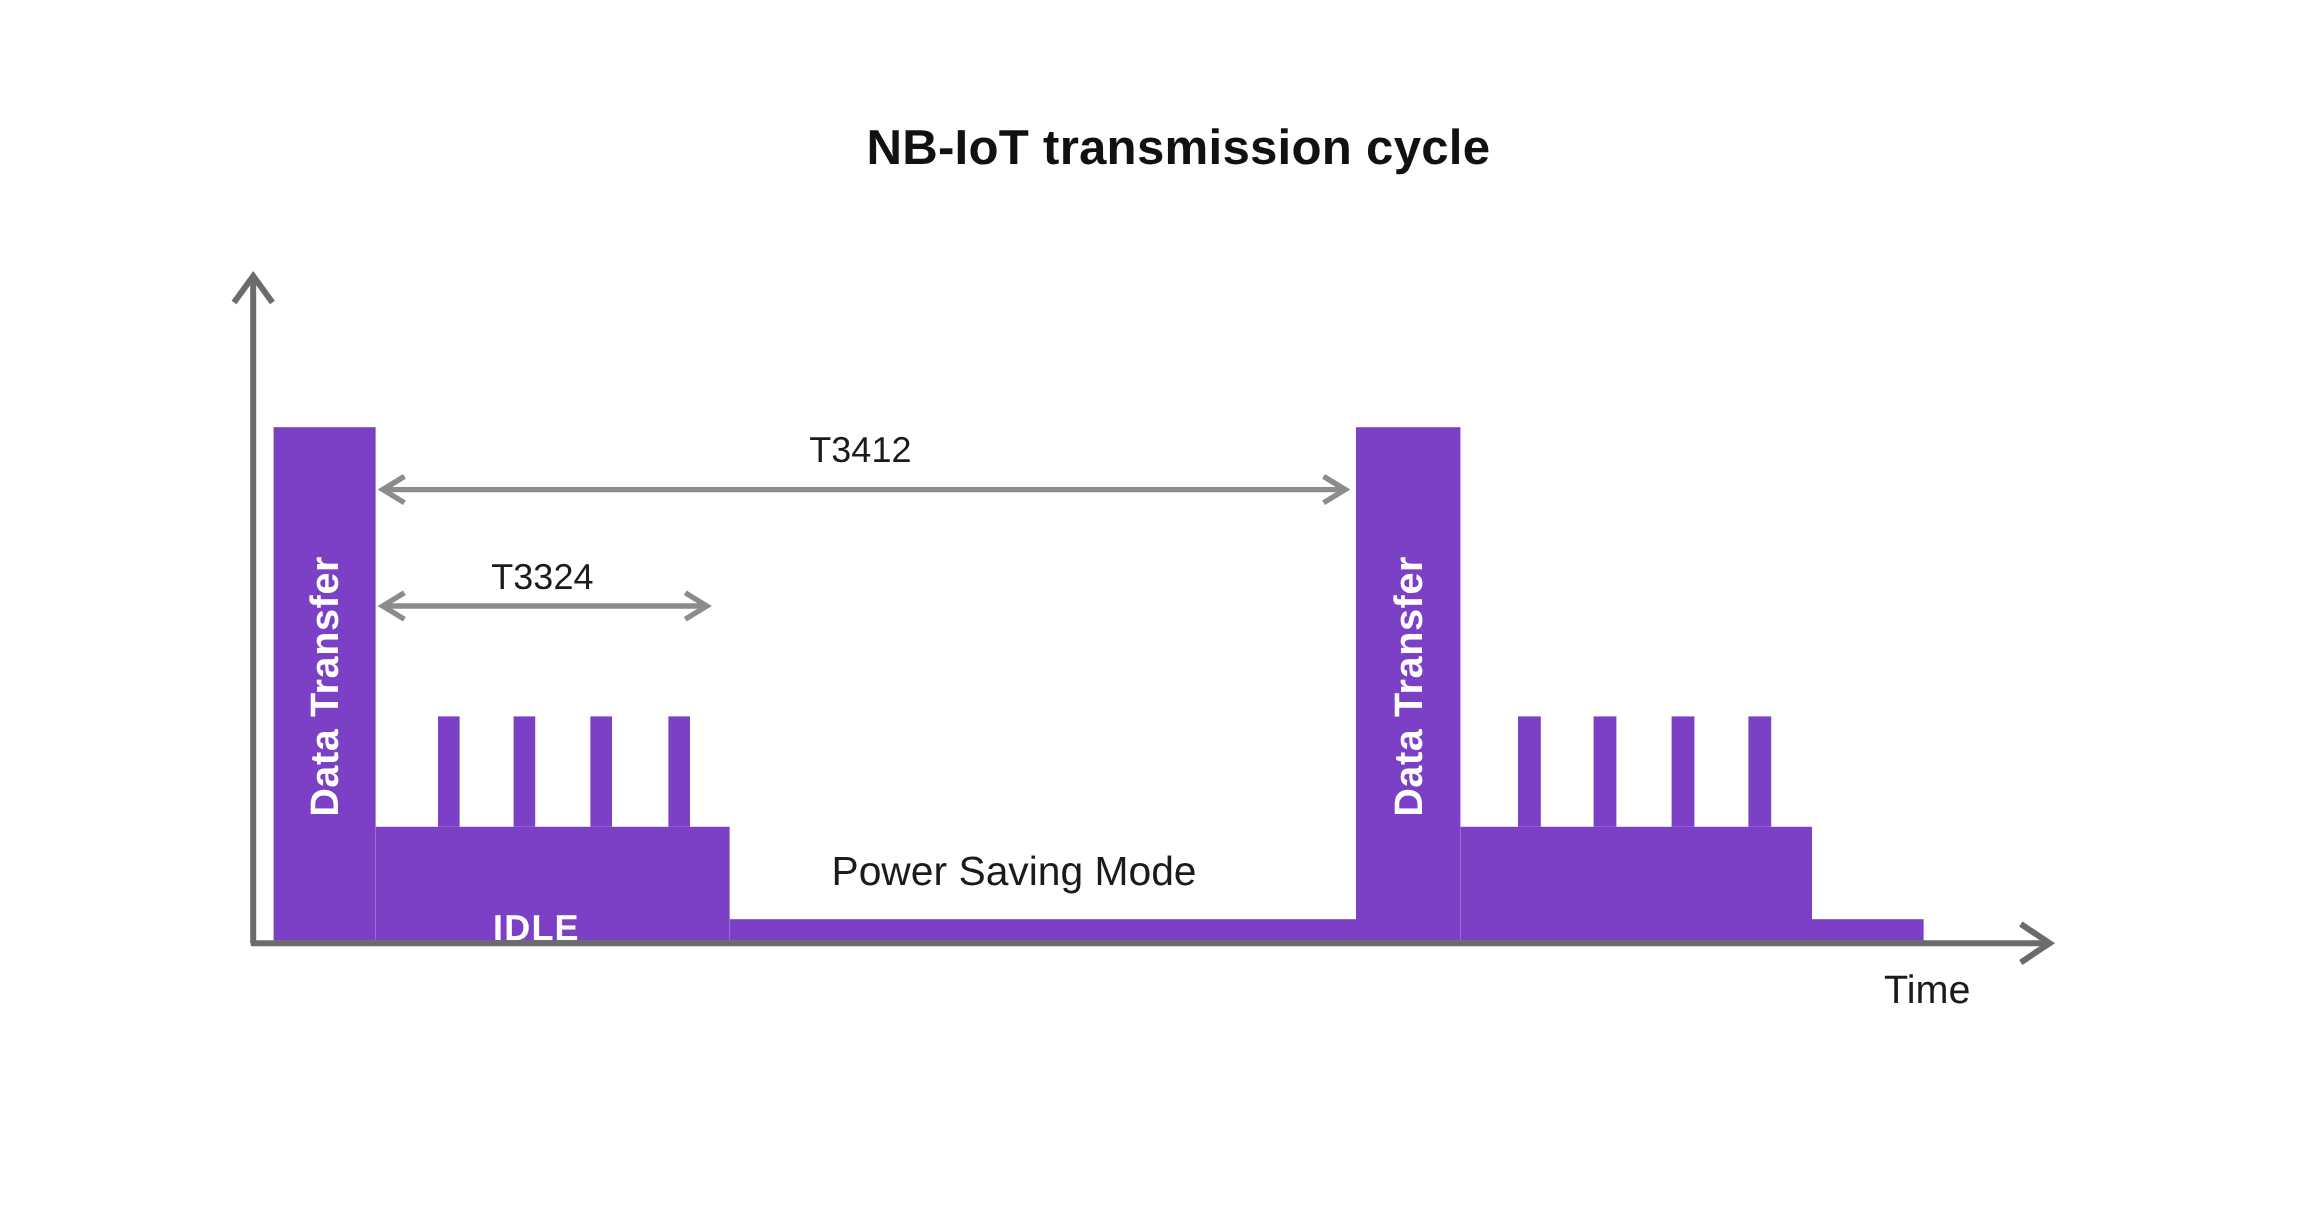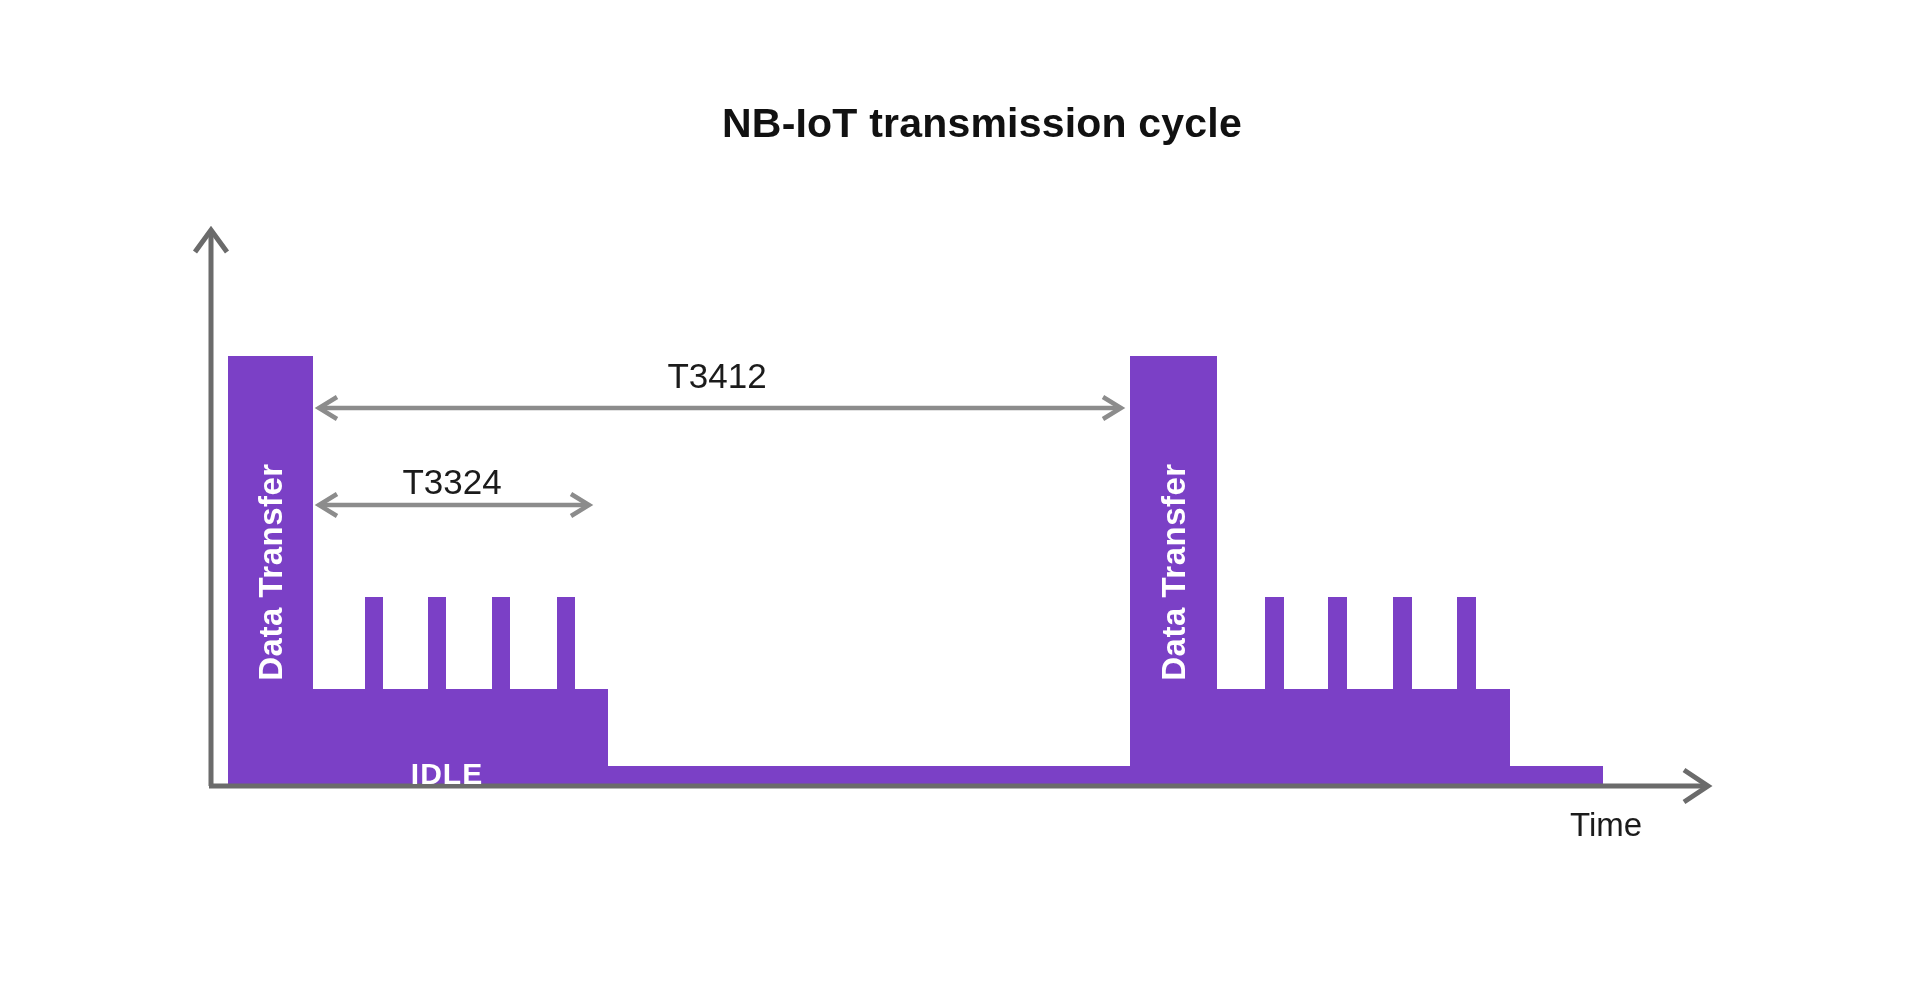--- a/index.html
+++ b/index.html
@@ -50,21 +50,21 @@
     color: #ffffff;
     font-size: 30px;
     font-weight: bold;
     letter-spacing: 1px;
   }
   .psm-label {
     font-size: 34px;
     color: #1b1b1b;
   }
   .timer-label {
-    font-size: 35px;
+    font-size: 30px;
     color: #1b1b1b;
   }
   .time-label {
     font-size: 33px;
     color: #1b1b1b;
   }
   svg.overlay {
     position: absolute;
     left: 0;
     top: 0;
@@ -117,20 +117,21 @@
       <path d="M 337 494 L 319 505 L 337 516"></path>
       <path d="M 571 494 L 589 505 L 571 516"></path>
     </g>
   </svg>
 
   <div class="bar-label" style="left:271px; top:572px;">Data Transfer</div>
   <div class="bar-label" style="left:1174px; top:572px;">Data Transfer</div>
 
   <div class="center-label idle-label" style="left:447px; top:738px;margin-top:36px;">IDLE</div>
 
+  <div class="center-label psm-label" style="left:845px; top:727px;">Power Saving Mode</div>
 
   <div class="center-label timer-label" style="left:717px; top:376px;">T3412</div>
 
   <div class="center-label timer-label" style="left:452px; top:482px;">T3324</div>
 
   <div class="center-label time-label" style="left:1606px; top:825px;text-align:center;">Time</div>
 
 </div>
 
 </body></html>

